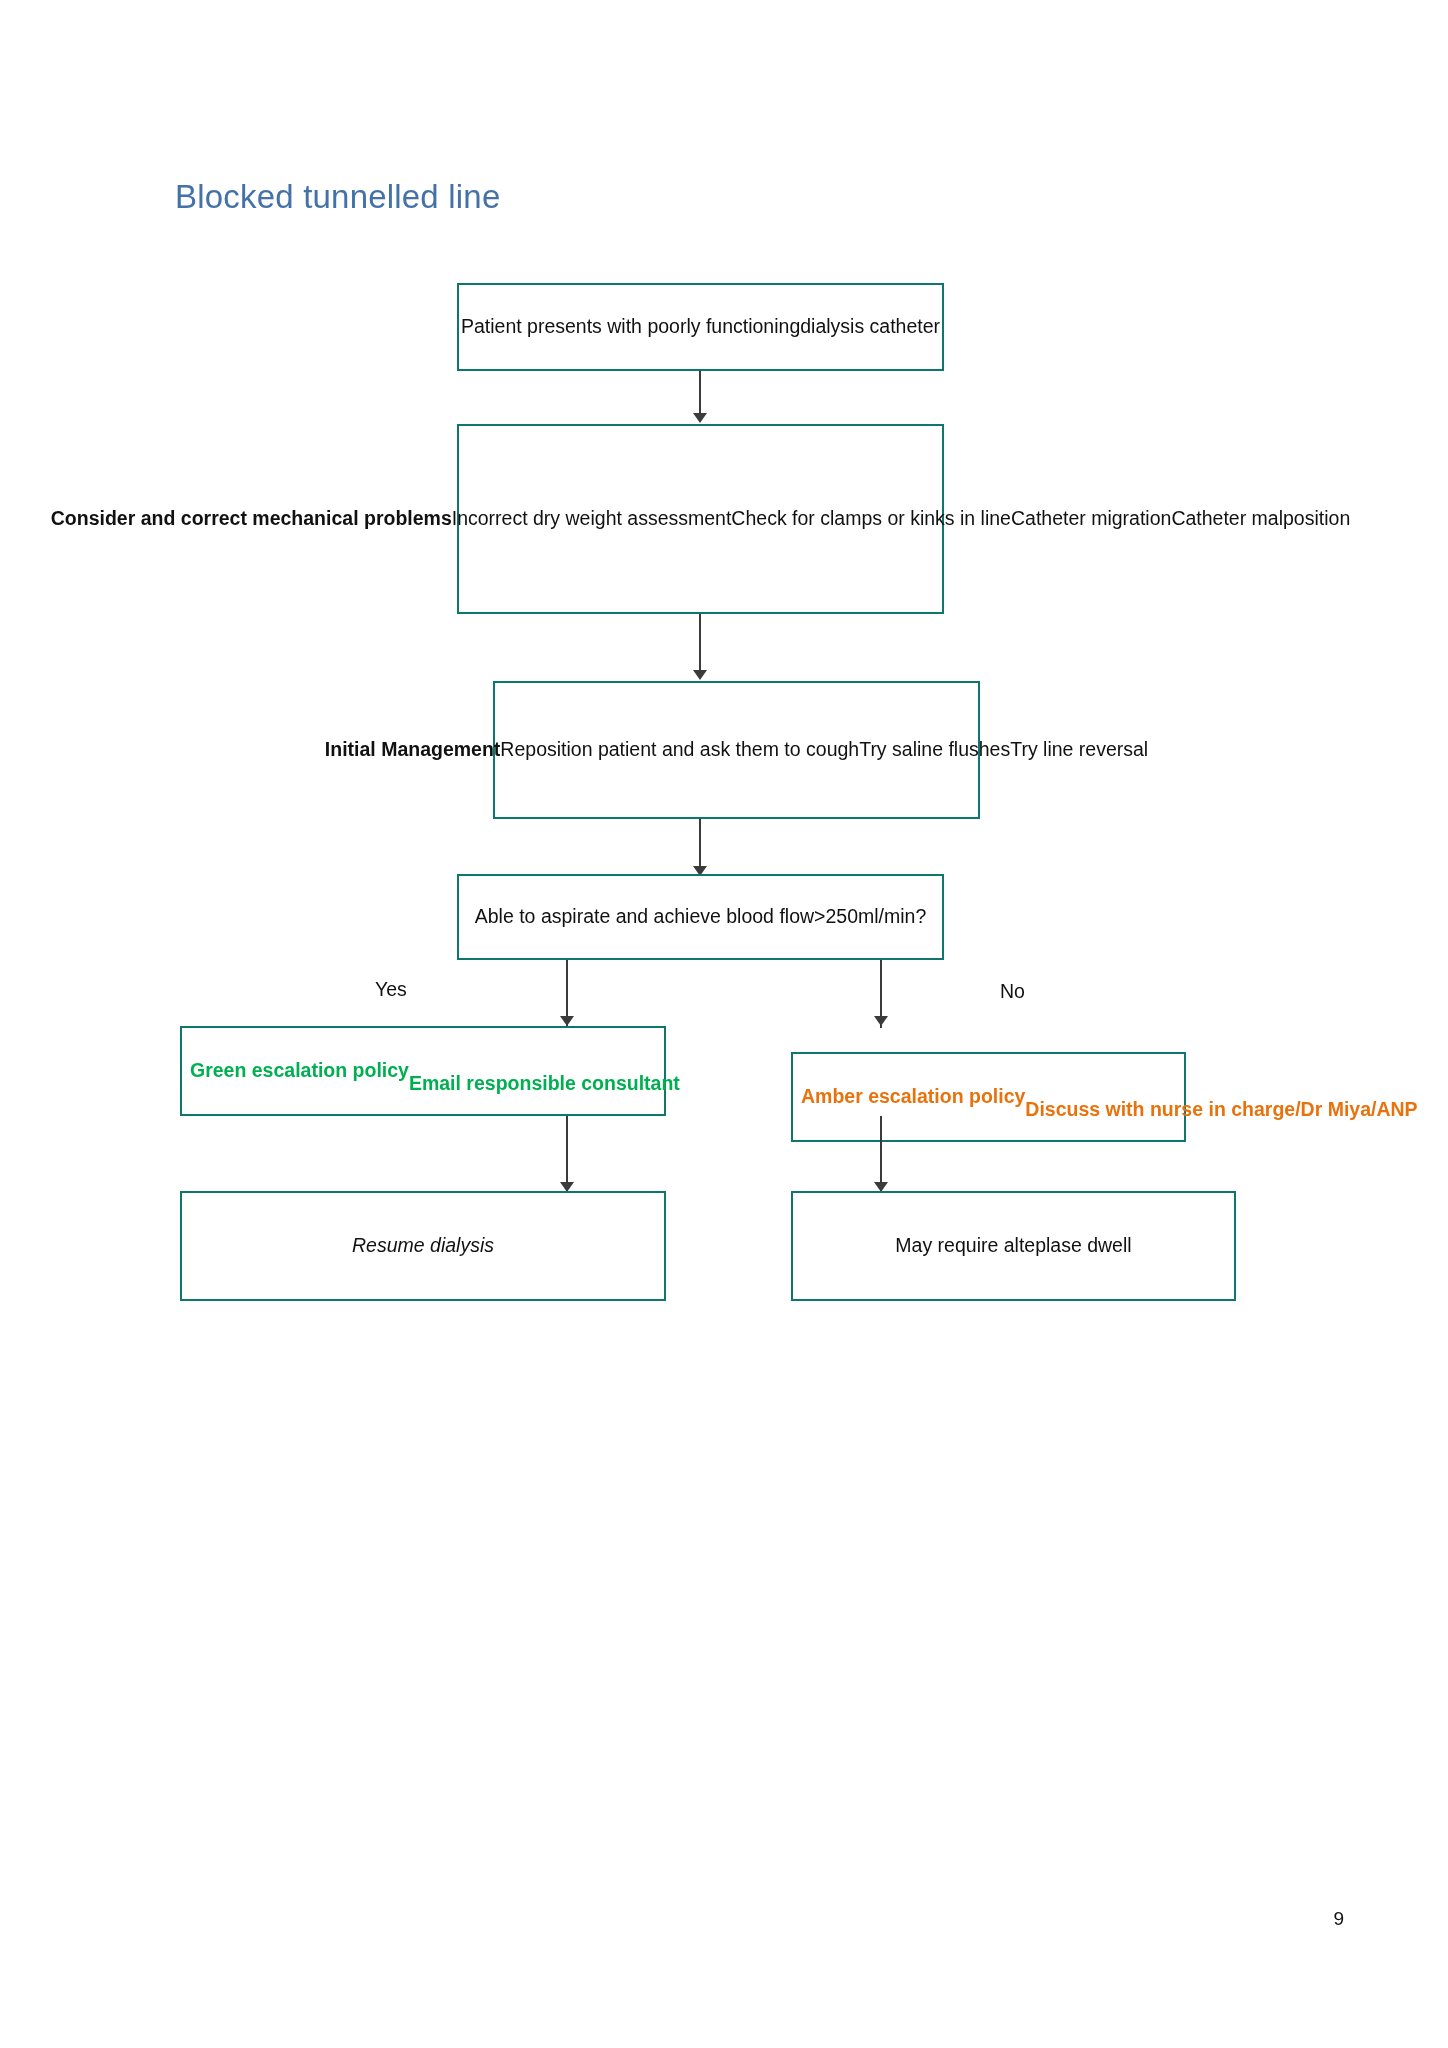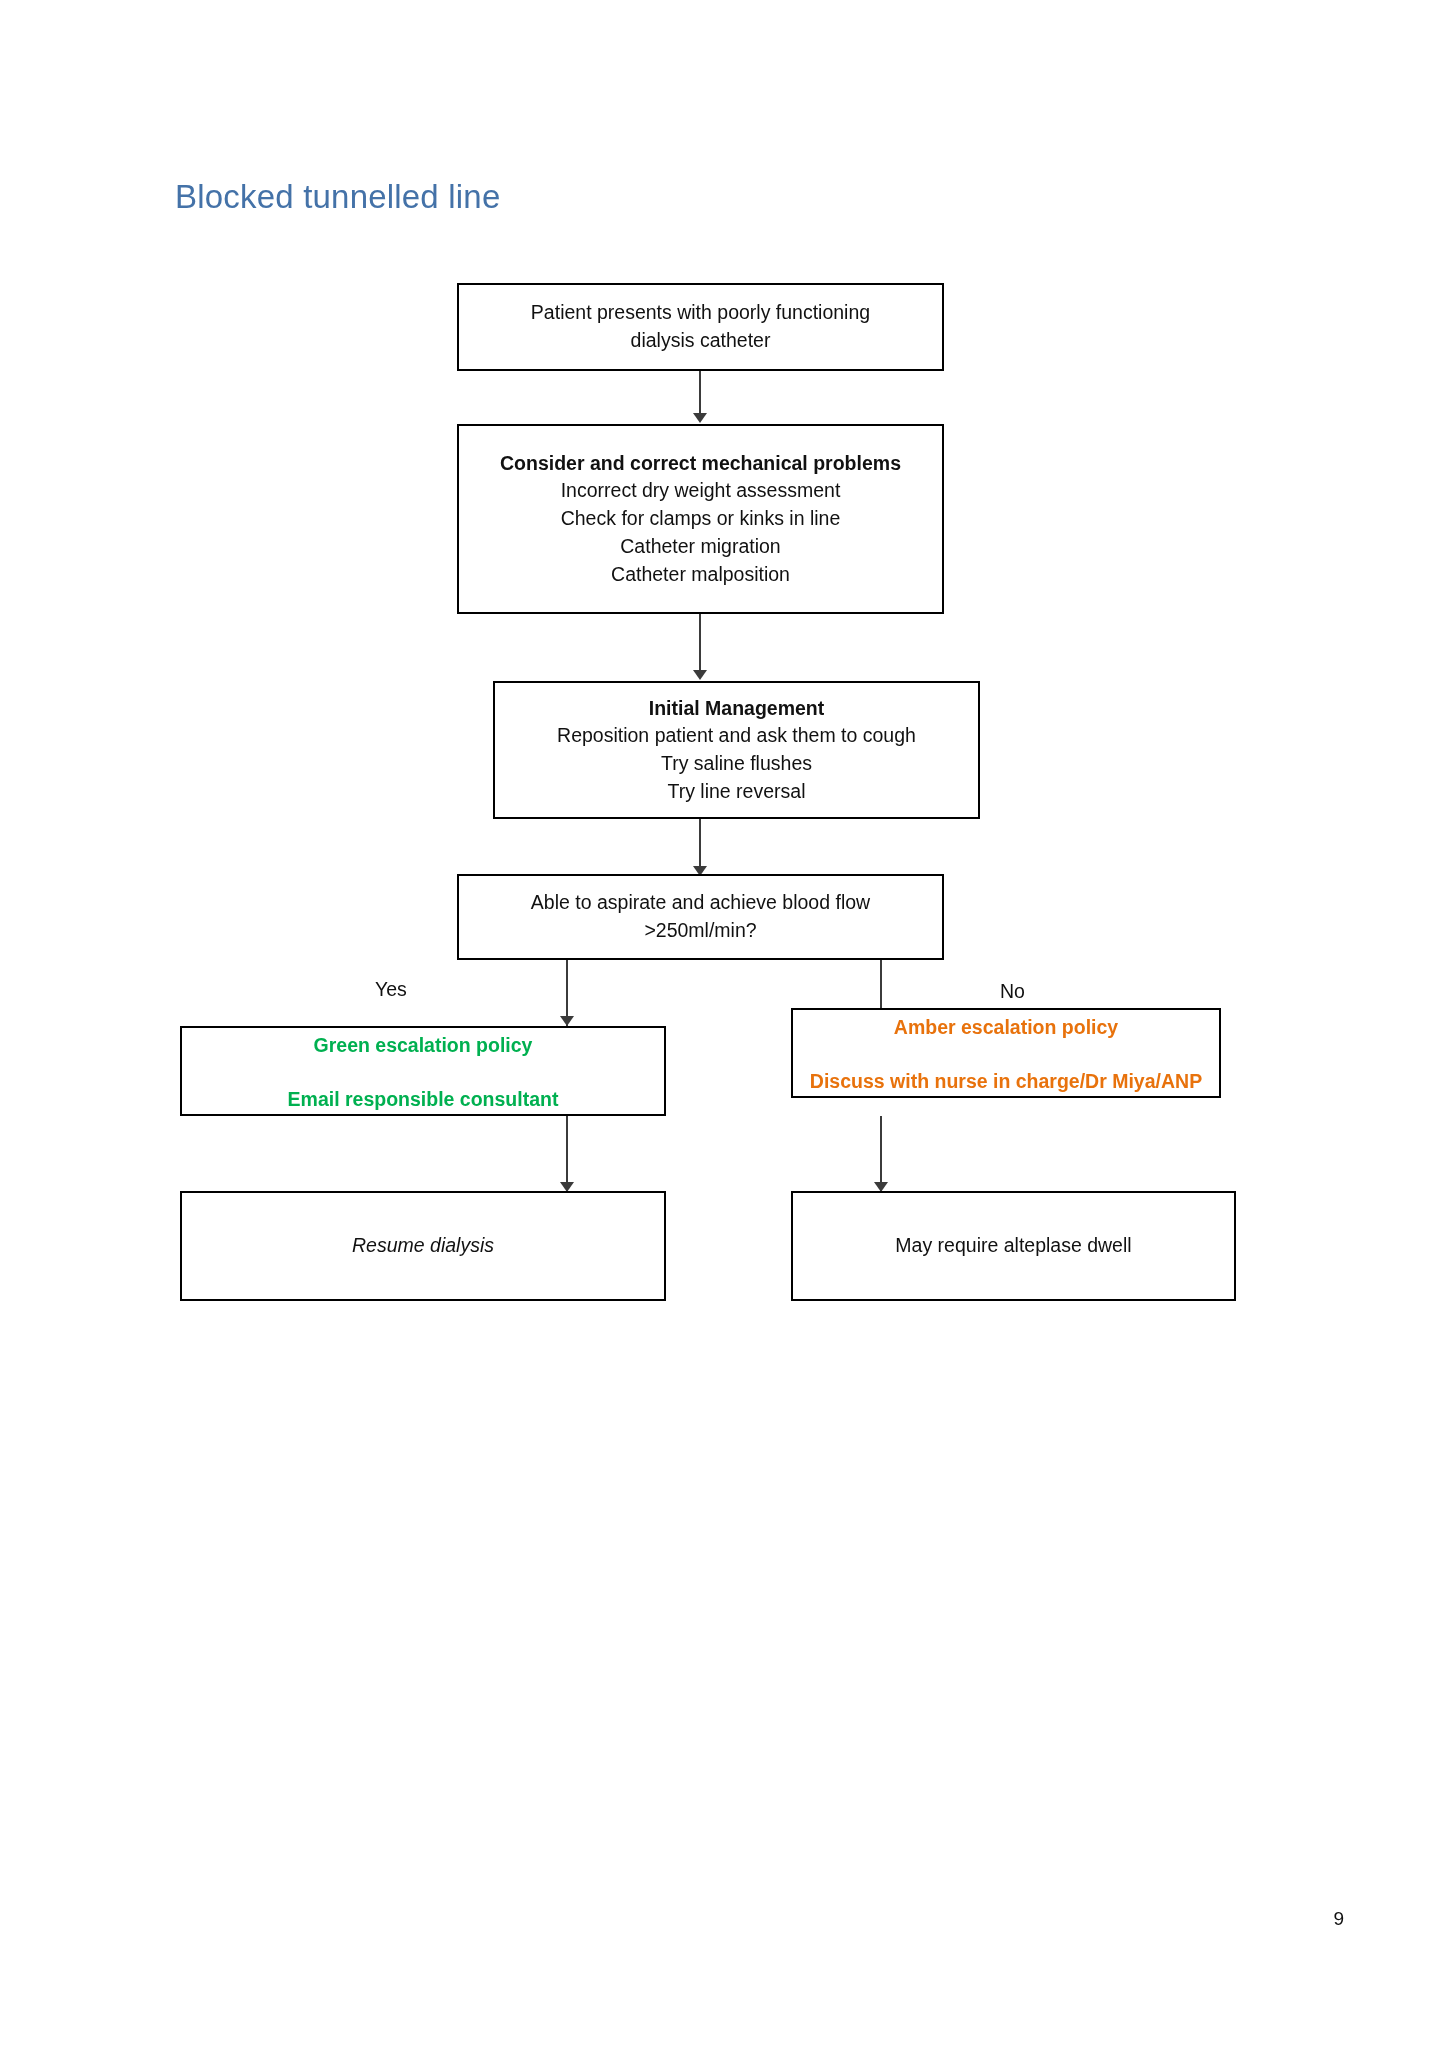--- a/index.html
+++ b/index.html
@@ -28,24 +28,24 @@
     font-weight: 400;
     color: #4472A8;
     letter-spacing: 0.2px;
     white-space: nowrap;
   }
 
   
   .fc-box {
     position: absolute;
     box-sizing: border-box;
-    border: 2px solid #000000;
+    border: 2px solid #0f766e;
     background: #ffffff;
     display: flex;
-    flex-direction: column;
+    flex-direction: row;
     align-items: center;
     justify-content: center;
     text-align: center;
     font-size: 19.5px;
     line-height: 1.42;
     color: #111111;
     padding: 4px 8px;
   }
   .fc-box .ln { display: block; white-space: nowrap; }
   .fc-box .ln.bold { font-weight: 700; }
@@ -134,21 +134,21 @@
 
   <div class="conn" style="left:880px; top:960px; height:68px;"></div>
   <div class="arrowhead" style="left:874px; top:1016px;"></div>
   <div class="branch-label" style="left:1000px; top:980px;">No</div>
 
   <div class="fc-box policy green" style="left:180px; top:1026px; width:486px; height:90px;">
     <span class="ln">Green escalation policy</span>
     <span class="ln">Email responsible consultant</span>
   </div>
 
-  <div class="fc-box policy amber" style="left:791px; top:1008px; width:430px; height:90px;">
+  <div class="fc-box policy amber" style="left:791px; top:1052px; width:395px; height:90px;">
     <span class="ln">Amber escalation policy</span>
     <span class="ln">Discuss with nurse in charge/Dr Miya/ANP</span>
   </div>
 
   <div class="conn" style="left:566px; top:1116px; height:76px;"></div>
   <div class="arrowhead" style="left:560px; top:1182px;"></div>
 
   <div class="conn" style="left:880px; top:1116px; height:76px;"></div>
   <div class="arrowhead" style="left:874px; top:1182px;"></div>
 

